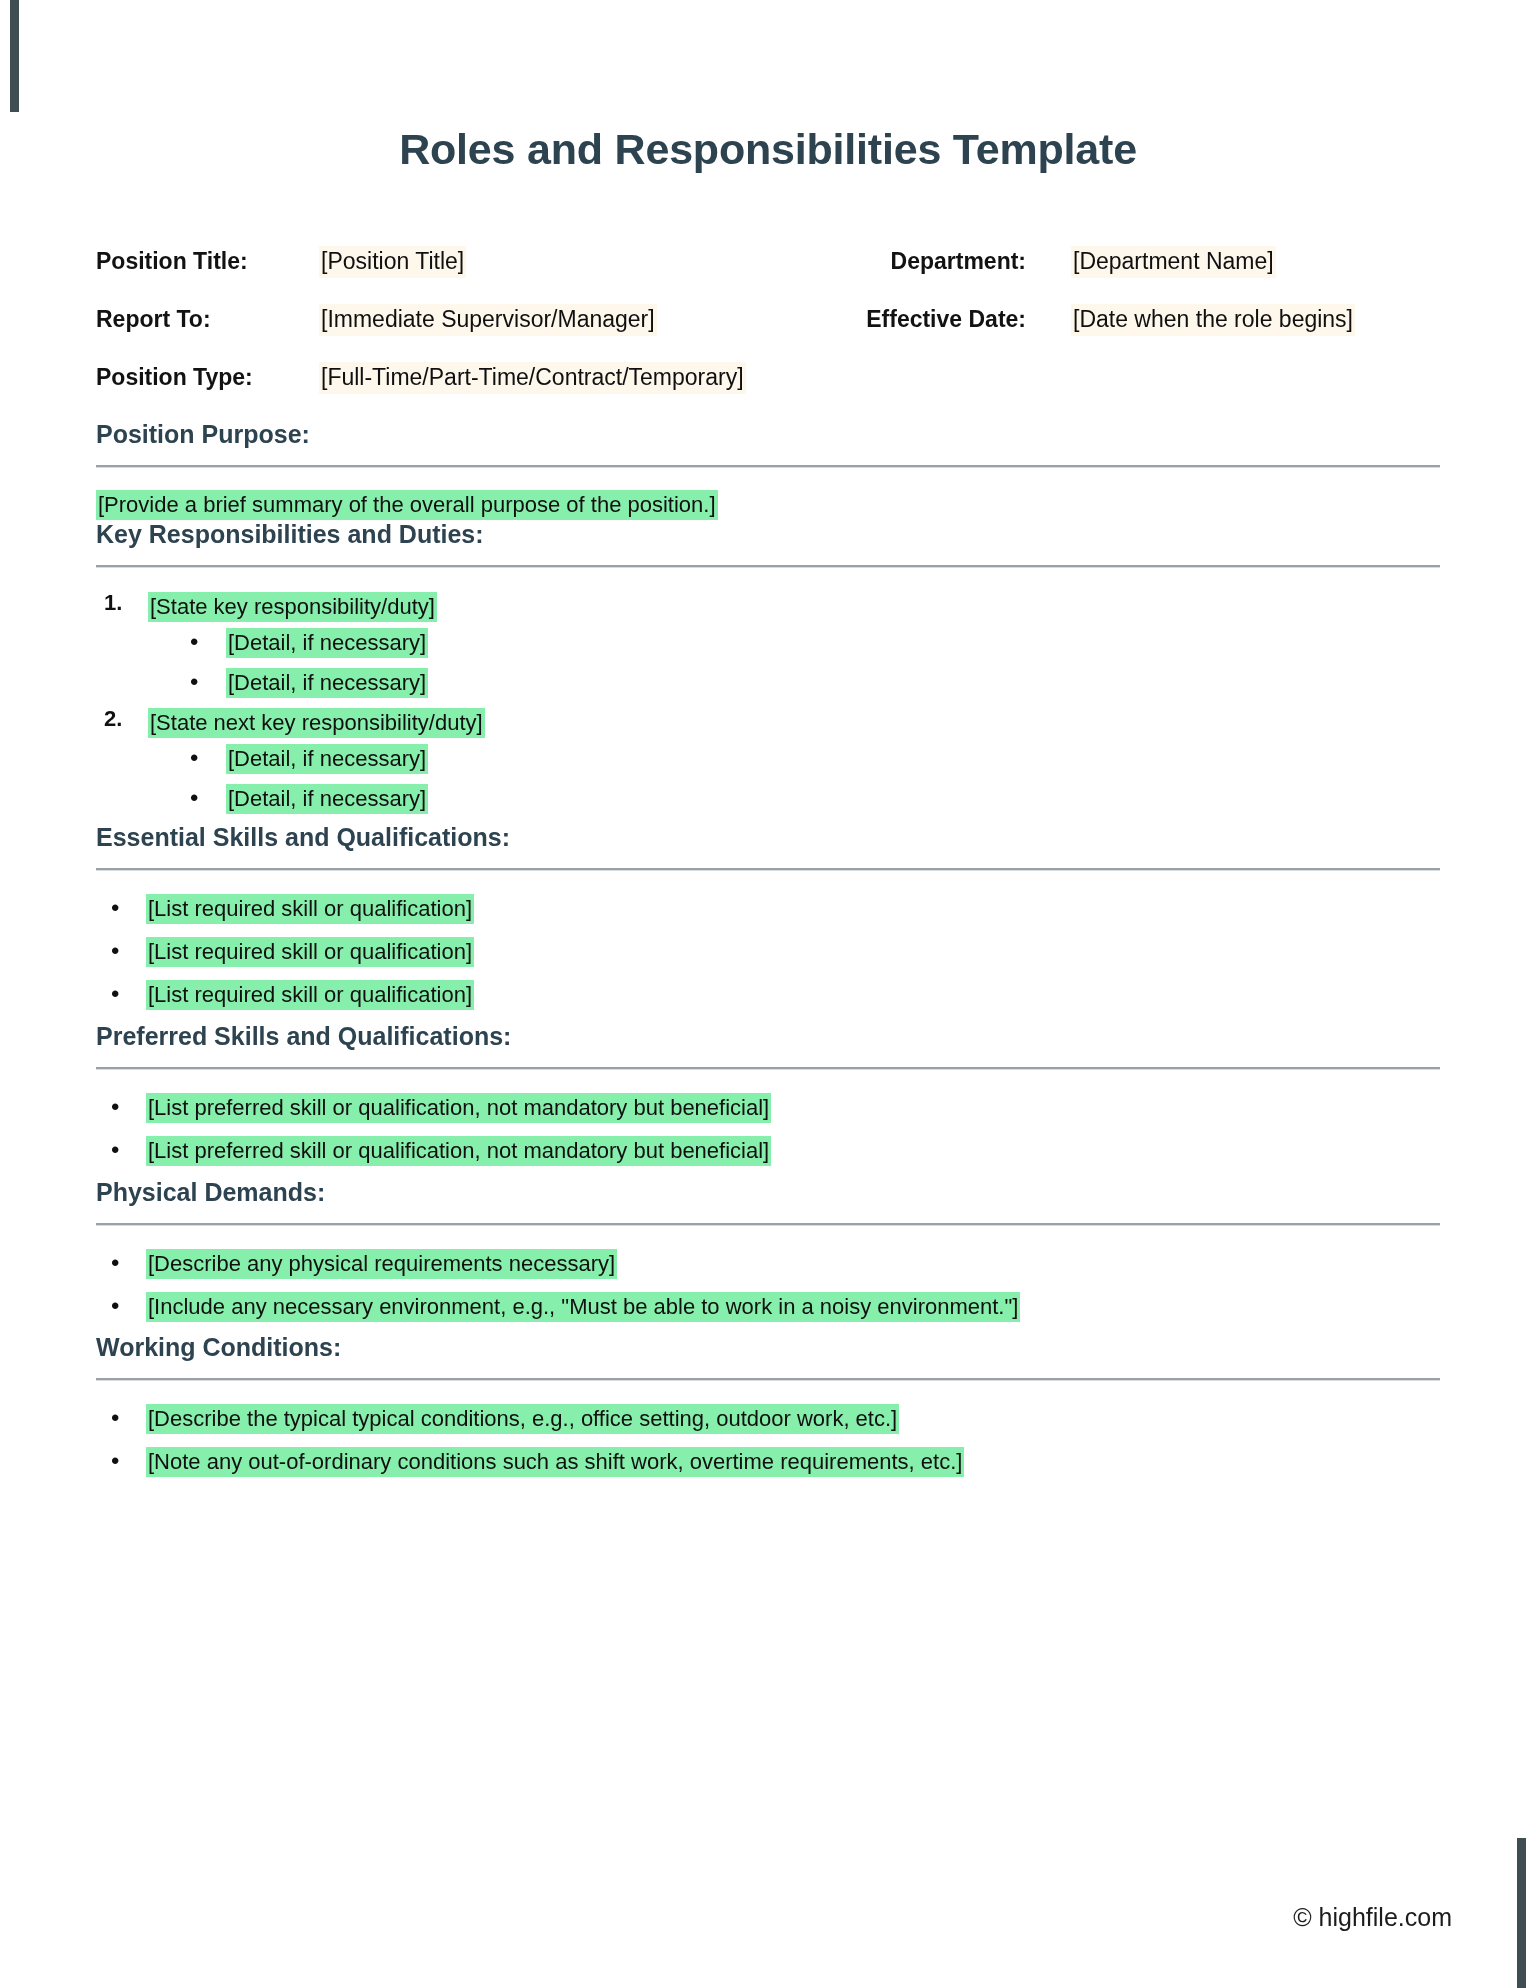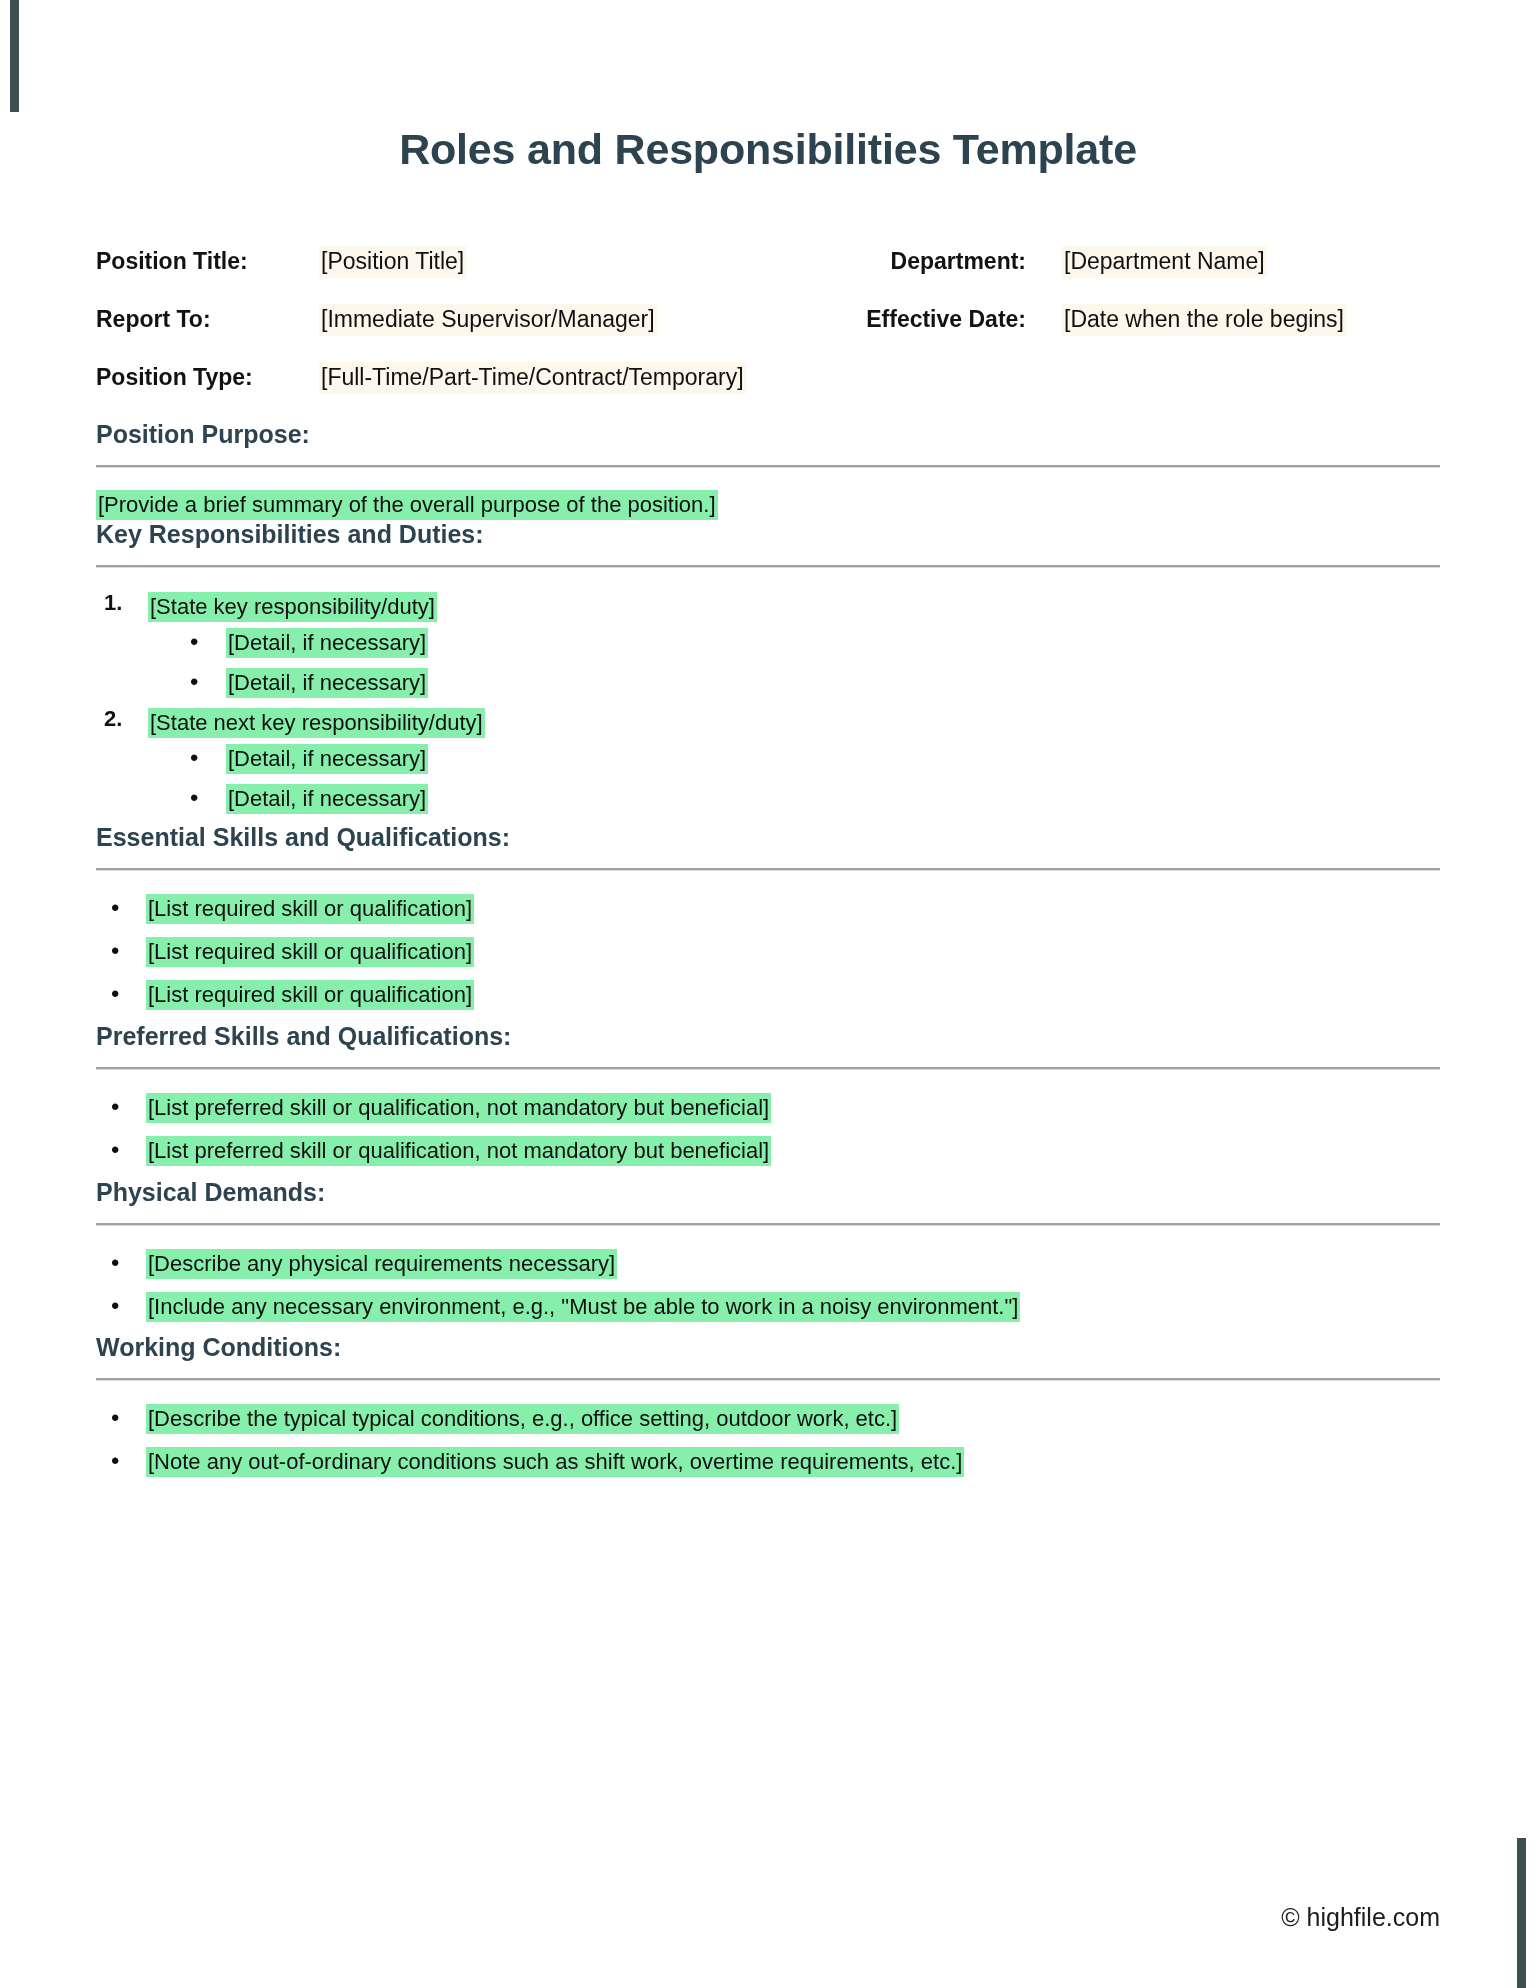--- a/index.html
+++ b/index.html
@@ -71,21 +71,21 @@
   .meta-col.right .meta-label { width: 180px; flex: 0 0 180px; text-align: right; }
 
   .meta-value {
     font-size: 23px;
     color: #101010;
     background: #fdf7ec;
     padding: 2px 2px 3px 2px;
     white-space: nowrap;
   }
   .meta-col.left  .meta-value { margin-left: 8px; }
-  .meta-col.right .meta-value { margin-left: 28px; }
+  .meta-col.right .meta-value { margin-left: 37px; }
 
   
   .section { }
 
   .section-heading {
     font-size: 25px;
     font-weight: bold;
     color: #2d4350;
     padding-bottom: 16px;
   }
@@ -162,21 +162,21 @@
     line-height: 1.4;
   }
   .item-text {
     font-size: 22px;
     line-height: 1.45;
   }
 
   
   .footer {
     position: absolute;
-    right: 96px;
+    right: 84px;
     top: 1903px;
     font-size: 25px;
     color: #1c1c1c;
     text-align: right;
   }
 </style>
 </head>
 <body>
 
 <div class="edge-mark left"></div>

